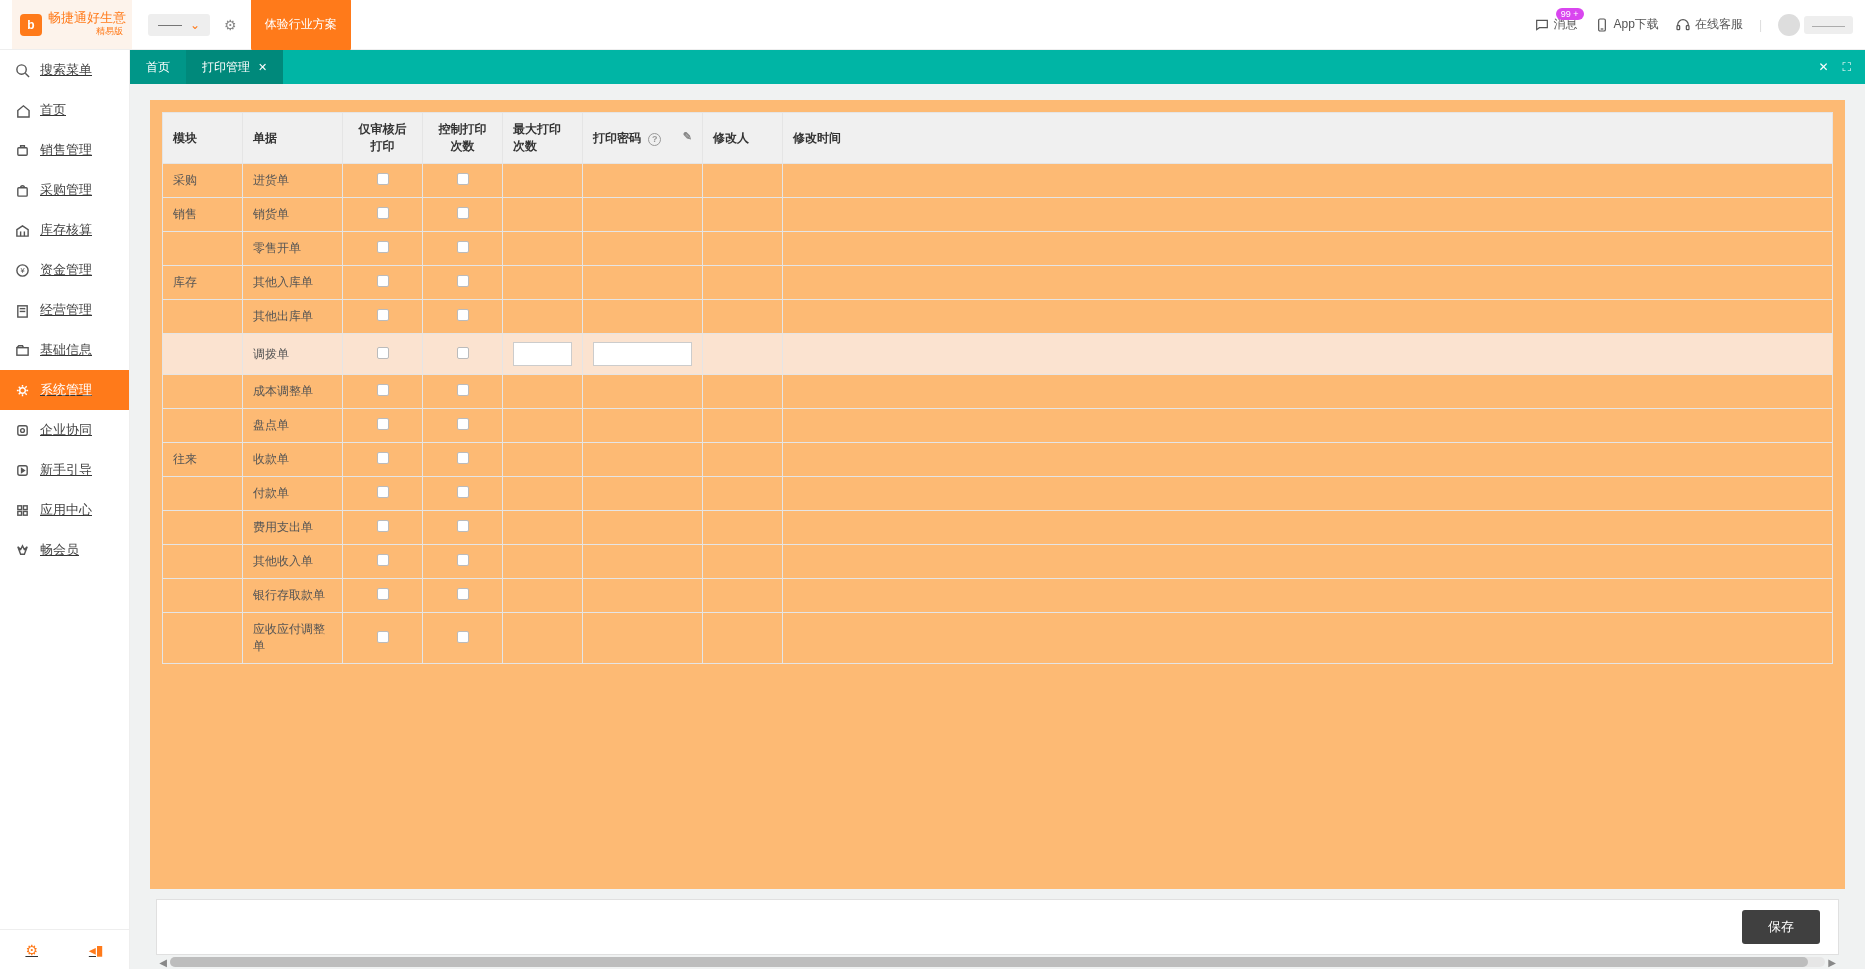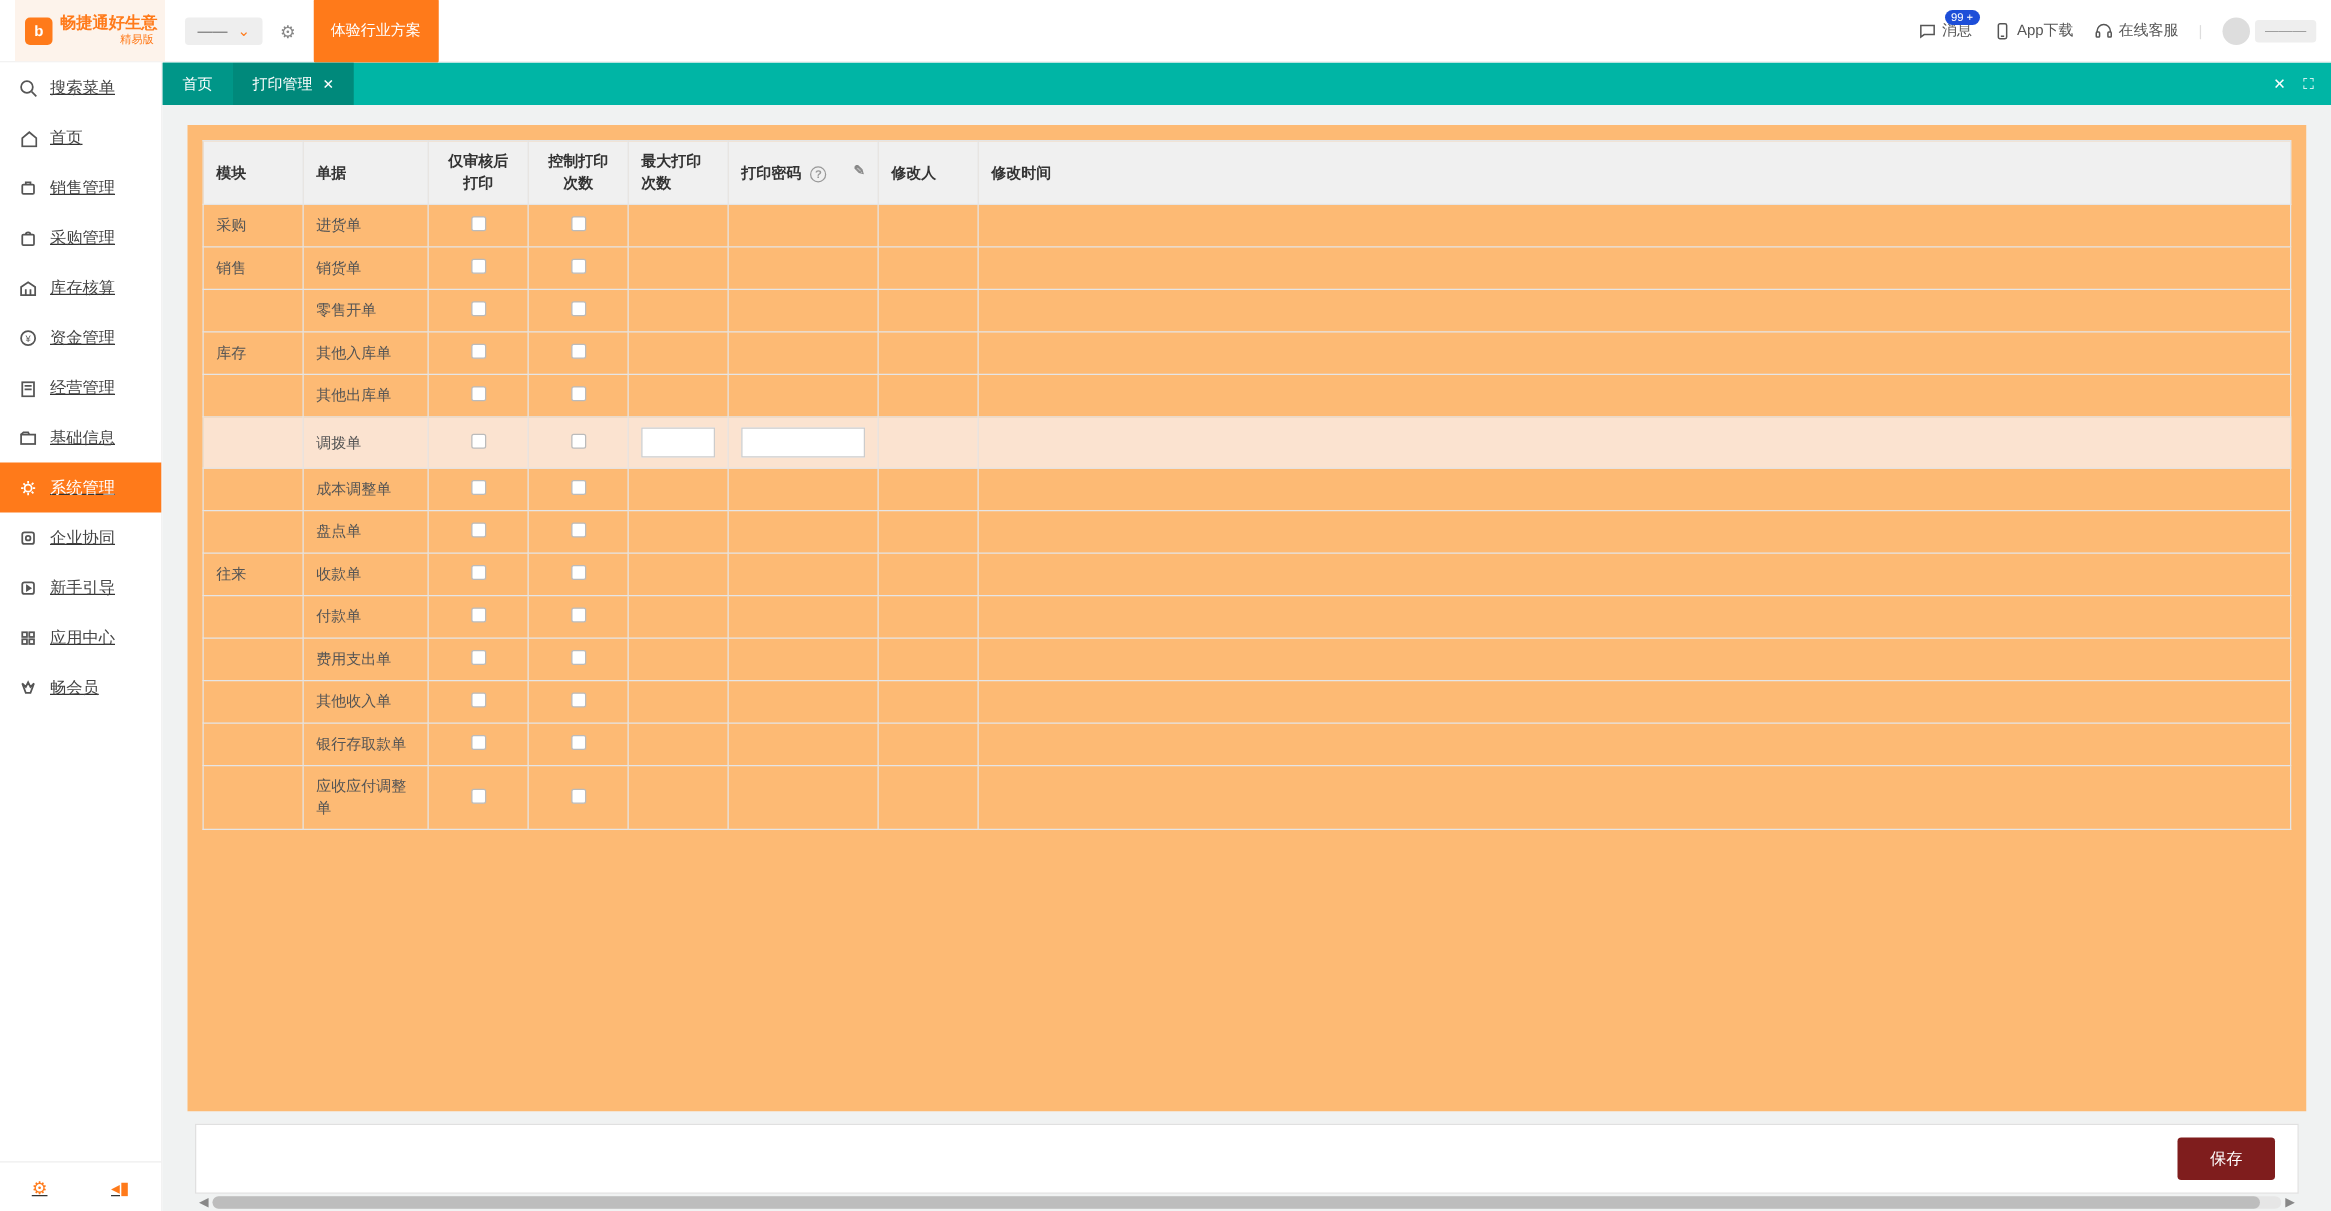--- a/index.html
+++ b/index.html
@@ -2,29 +2,29 @@
 <html><head>
   <meta charset="utf-8">
   <style>
     * { margin: 0; padding: 0; box-sizing: border-box; }
     body { font-family: "Microsoft YaHei", Arial, sans-serif; font-size: 12px; color: #333; background: #fff; }
     
     
     .top-header { height: 50px; display: flex; align-items: center; padding: 0 12px; border-bottom: 1px solid #eee; }
     .logo-area { display: flex; align-items: center; width: 120px; background: #fdf3eb; height: 100%; padding-left: 8px; }
     .logo-icon { width: 22px; height: 22px; background: #ff7a1a; border-radius: 4px; display: flex; align-items: center; justify-content: center; color: #fff; font-weight: bold; margin-right: 6px; }
-    .logo-text { color: #ff7a1a; font-size: 13px; font-weight: 700; line-height: 1.1; }
+    .logo-text { color: #ff7a1a; font-size: 13px; font-weight: 400; line-height: 1.1; }
     .logo-sub { color: #ff7a1a; font-size: 9px; margin-left: 48px; }
     .org-select { margin-left: 16px; display: flex; align-items: center; cursor: pointer; color: #666; background: #eee; padding: 4px 10px; border-radius: 3px; }
     .org-select .chev { margin-left: 8px; color: #ff7a1a; }
     .gear-btn { margin-left: 14px; color: #888; cursor: pointer; font-size: 14px; }
     .trial-btn { margin-left: 14px; background: #ff7a1a; color: #fff; border: none; padding: 18px 14px; border-radius: 3px; cursor: pointer; font-size: 12px; }
     .header-right { margin-left: auto; display: flex; align-items: center; gap: 16px; color: #555; }
     .hr-item { display: flex; align-items: center; gap: 4px; cursor: pointer; position: relative; }
-    .badge { position: absolute; top: -8px; right: -6px; background: #1d4ed8; color: #fff; font-size: 9px; padding: 1px 5px; border-radius: 8px; }
+    .badge { position: absolute; top: -8px; right: -6px; background: #d946ef; color: #fff; font-size: 9px; padding: 1px 5px; border-radius: 8px; }
     .avatar { width: 22px; height: 22px; border-radius: 50%; background: #ddd; display: inline-block; }
     .user-name { background: #eee; color: #999; padding: 3px 8px; border-radius: 3px; font-size: 11px; }
     .hr-sep { color: #ddd; }
     .hr-icon-svg { width: 16px; height: 16px; }
     
     
     .main-wrap { display: flex; height: calc(100vh - 50px); }
     
     
     .sidebar { width: 130px; background: #fff; border-right: 1px solid #eee; display: flex; flex-direction: column; position: relative; text-decoration: underline; }
@@ -64,21 +64,21 @@
     .col-time { }
     td.center { text-align: center; }
     .chk { width: 12px; height: 12px; border: 1px solid #bbb; border-radius: 2px; display: inline-block; background: #fff; cursor: pointer; }
     tr.highlight td { background: #fbe3d0; }
     tr.highlight .cell-input { background: #fff; border: 1px solid #ccc; height: 24px; width: 100%; }
     .help-icon { display: inline-block; width: 13px; height: 13px; border: 1px solid #999; border-radius: 50%; font-size: 9px; text-align: center; line-height: 11px; color: #999; margin-left: 4px; }
     .edit-icon { float: right; color: #888; font-size: 11px; cursor: pointer; }
     
     
     .footer-bar { background: #fff; padding: 10px 18px; display: flex; justify-content: flex-end; border: 1px solid #e0e0e0; margin: 10px 6px 0; }
-    .save-btn { background: #7f1d1d; color: #fff; border: none; padding: 8px 26px; border-radius: 3px; cursor: pointer; font-size: 13px; }
+    .save-btn { background: #404040; color: #fff; border: none; padding: 8px 26px; border-radius: 3px; cursor: pointer; font-size: 13px; }
     
     
     .h-scrollbar { height: 14px; display: flex; align-items: center; padding: 0 6px; }
     .h-track { flex: 1; height: 10px; background: #e6e6e6; border-radius: 5px; position: relative; }
     .h-thumb { position: absolute; left: 0; width: 99%; height: 100%; background: #bdbdbd; border-radius: 5px; }
     .h-arrow { width: 14px; color: #888; text-align: center; font-size: 10px; cursor: pointer; }
   </style>
 </head>
 <body>
 

